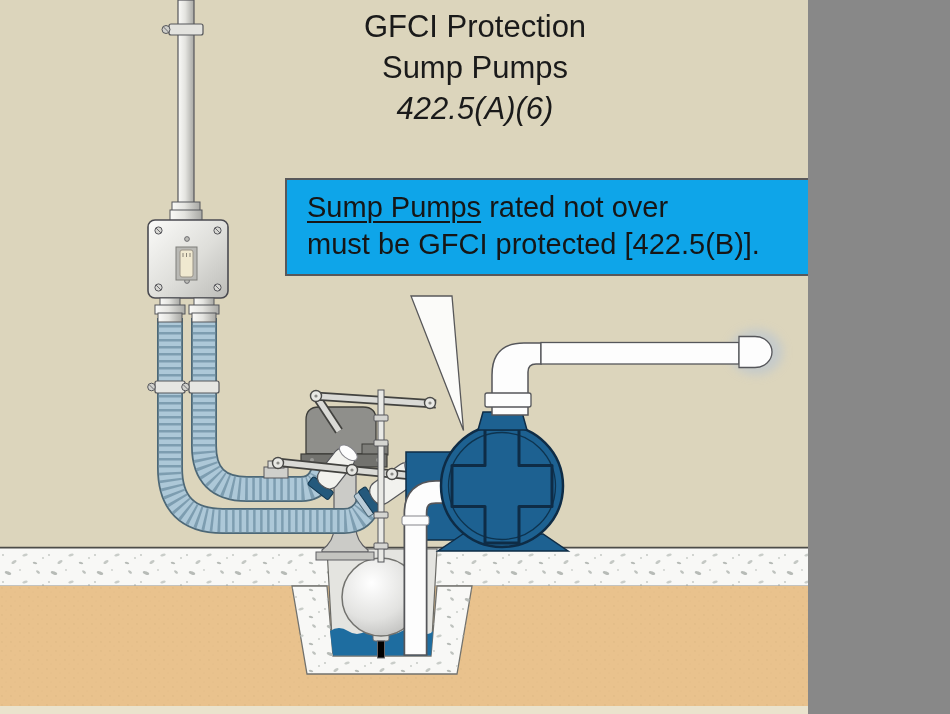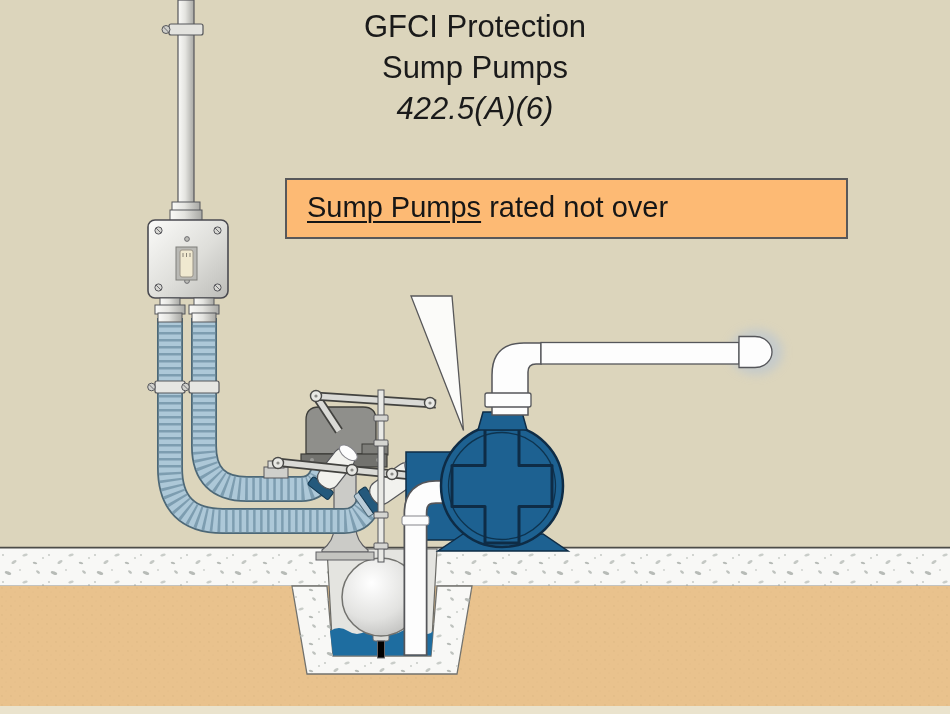--- a/index.html
+++ b/index.html
@@ -1,41 +1,42 @@
 <!DOCTYPE html>
 <html><head>
 <meta charset="utf-8">
 <style>
   html,body{margin:0;padding:0;background:#888;}
-  .stage{position:relative;width:950px;height:714px;overflow:hidden;
+  .stage{position:relative;width:808px;height:714px;overflow:hidden;
          background:#dcd5bc;font-family:"Liberation Sans",sans-serif;}
   .stage svg{position:absolute;left:0;top:0;z-index:1;}
   .page-title{position:absolute;left:0;top:6px;width:950px;z-index:2;
               text-align:center;color:#1a1a1a;font-size:31px;line-height:41px;}
   .page-title .t3{font-style:italic;}
   .callout{position:absolute;left:285px;top:178px;width:519px;z-index:3;
-           background:#fdba74;border:2px solid #58585a;padding:9px 20px 11px 20px;
+           background:#0ea5e9;border:2px solid #58585a;padding:9px 20px 11px 20px;
            color:#161616;font-size:29px;line-height:37px;white-space:nowrap;}
   .callout .u{text-decoration:underline;text-decoration-thickness:2px;text-underline-offset:4px;}
   .copyright{position:absolute;left:0;top:682px;width:950px;z-index:2;
              text-align:center;color:#222;font-size:19px;}
 </style>
 </head>
 <body>
 
 <div class="stage">
 
   <div class="page-title">
     <div class="t1">GFCI Protection</div>
     <div class="t2">Sump Pumps</div>
     <div class="t3">422.5(A)(6)</div>
   </div>
 
   <div class="callout">
     <div><span class="u">Sump Pumps</span><span> rated not over</span></div>
+    <div>must be GFCI protected [422.5(B)].</div>
   </div>
 
 
   <svg width="950" height="714" viewBox="0 0 950 714">
     <defs>
       <pattern id="speckle" width="46" height="27" patternUnits="userSpaceOnUse">
         <ellipse cx="8" cy="6" rx="3.4" ry="1.6" fill="#b7bbb7" transform="rotate(22 8 6)"></ellipse>
         <ellipse cx="25" cy="15" rx="2.8" ry="1.3" fill="#c9cdc9" transform="rotate(-16 25 15)"></ellipse>
         <ellipse cx="38" cy="5" rx="2.3" ry="1.2" fill="#bfc3bf" transform="rotate(40 38 5)"></ellipse>
         <ellipse cx="14" cy="22" rx="2.9" ry="1.4" fill="#c4c8c4" transform="rotate(-32 14 22)"></ellipse>

